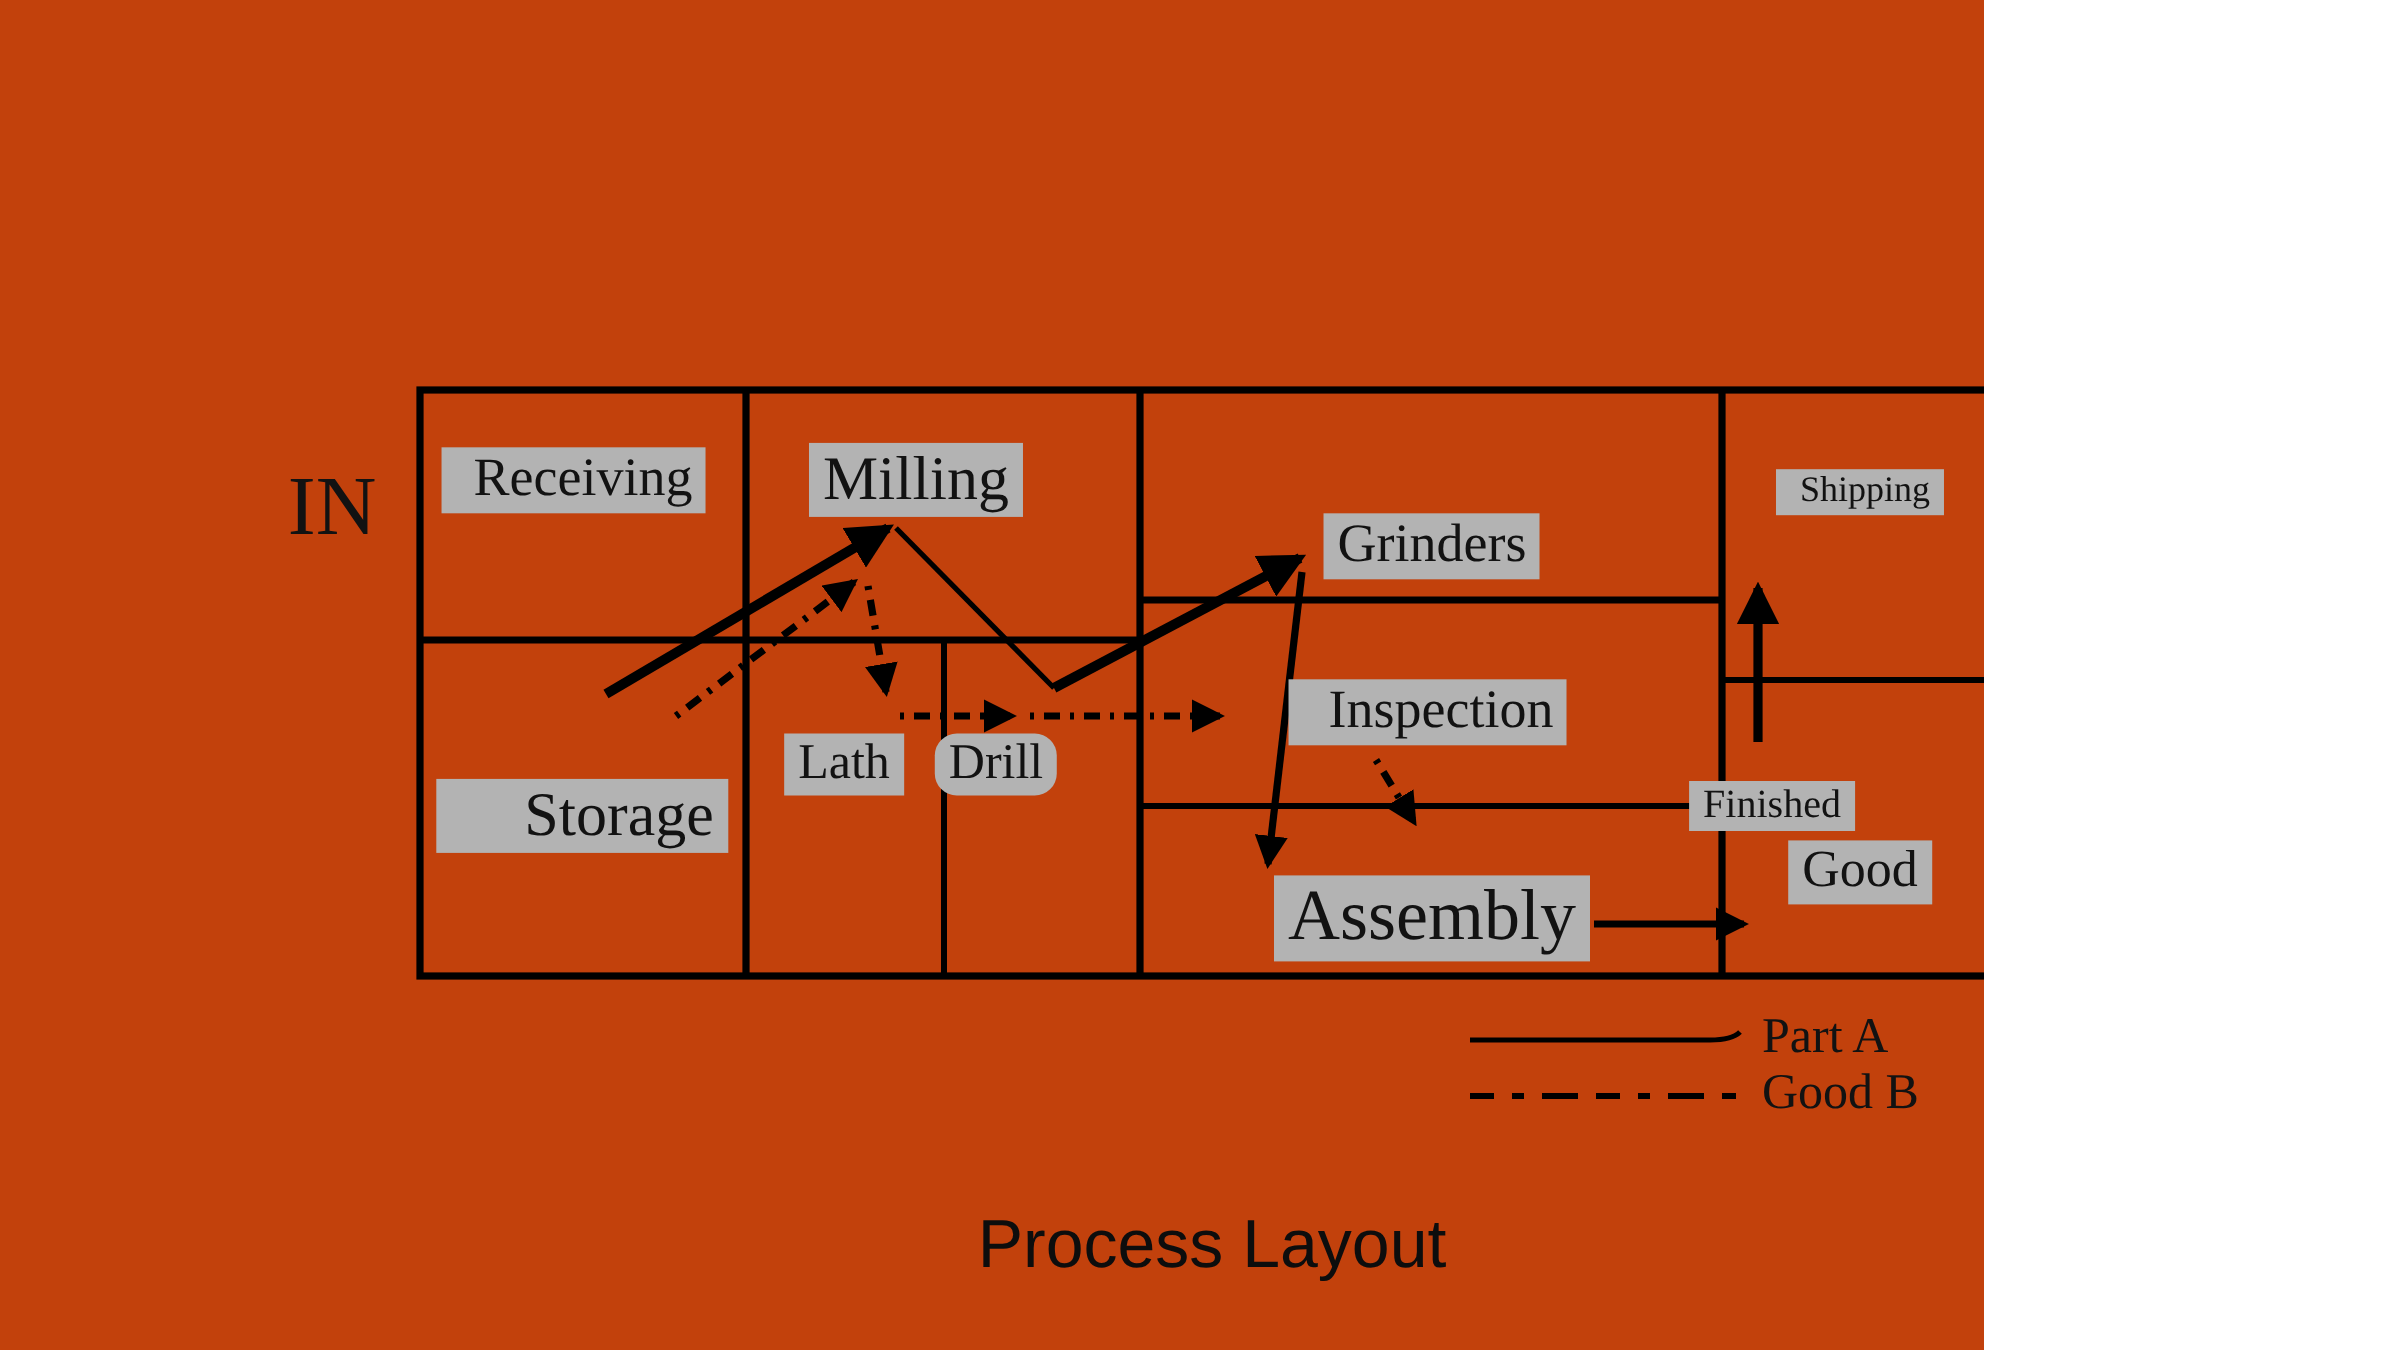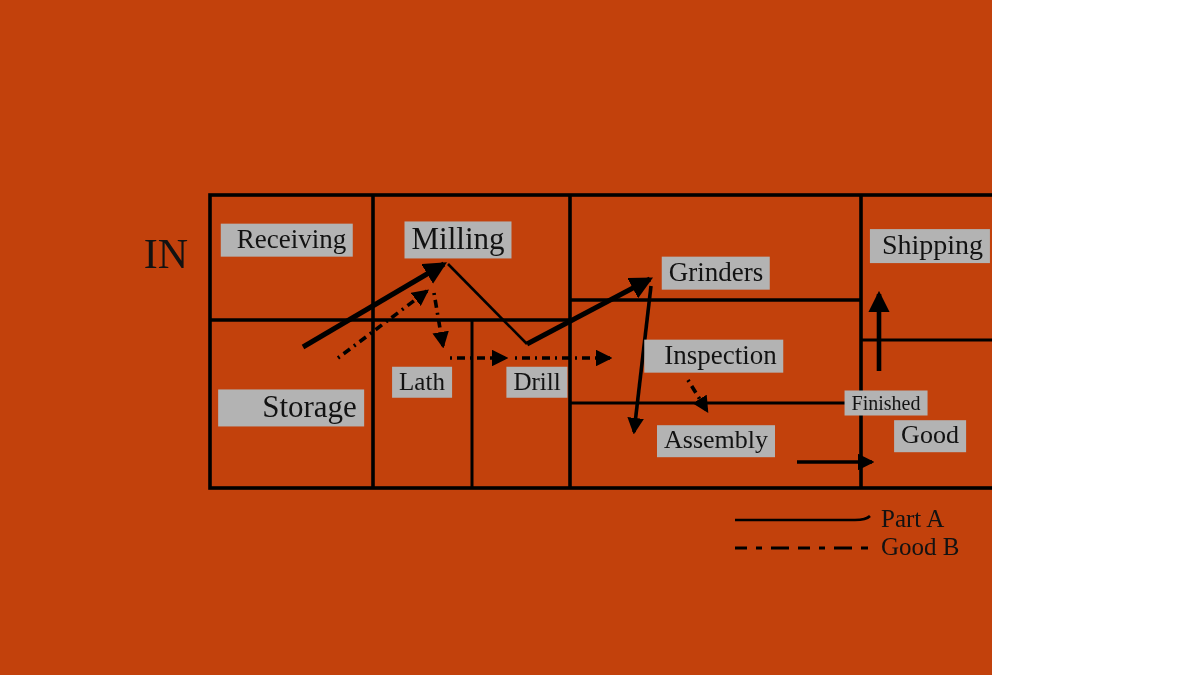--- a/index.html
+++ b/index.html
@@ -105,26 +105,27 @@
       <line x1="735" y1="548" x2="868" y2="548" stroke-width="3" stroke-dasharray="12 9 6 9 18 9"></line>
     </g>
   </svg>
 
   <div class="flow-endpoint-label" style="left:166px; top:254px; font-size:42px;">IN</div>
   <div class="flow-endpoint-label" style="left:1048px; top:428px; font-size:36px;">out</div>
 
   <div class="room-label" style="left:287px; top:240px; font-size:27px;padding-left:16px;">Receiving</div>
   <div class="room-label" style="left:458px; top:240px; font-size:31px;">Milling</div>
   <div class="room-label" style="left:716px; top:241px; font-size:27px;margin-top:32px;">Grinders</div>
-  <div class="room-label" style="left:930px; top:246px; font-size:28px;padding-left:12px;">Shipping</div>
+  <div class="room-label" style="left:930px; top:246px; font-size:18px;padding-left:12px;">Shipping</div>
   <div class="room-label" style="left:291px; top:408px; font-size:31px;padding-left:44px;">Storage</div>
   <div class="room-label" style="left:422px; top:382px; font-size:25px;">Lath</div>
-  <div class="room-label" style="left:537px; top:382px; font-size:25px;">Drill</div>
+  <div class="room-label" style="left:498px; top:382px; font-size:25px;border-radius:11px;">Drill</div>
   <div class="room-label" style="left:714px; top:356px; font-size:27px;padding-left:20px;">Inspection</div>
-  <div class="room-label" style="left:716px; top:441px; font-size:26px;">Assembly</div>
+  <div class="room-label" style="left:716px; top:459px; font-size:36px;">Assembly</div>
   <div class="room-label" style="left:886px; top:403px; font-size:20px;font-family:Liberation Serif, serif;">Finished</div>
   <div class="room-label" style="left:930px; top:436px; font-size:26px;">Good</div>
 
   <div class="legend-label" style="left:881px; top:519px;">Part A</div>
   <div class="legend-label" style="left:881px; top:547px;">Good B</div>
 
+  <div class="slide-title" style="left:606px; top:623px;">Process Layout</div>
 
 </div>
 
 </body></html>

